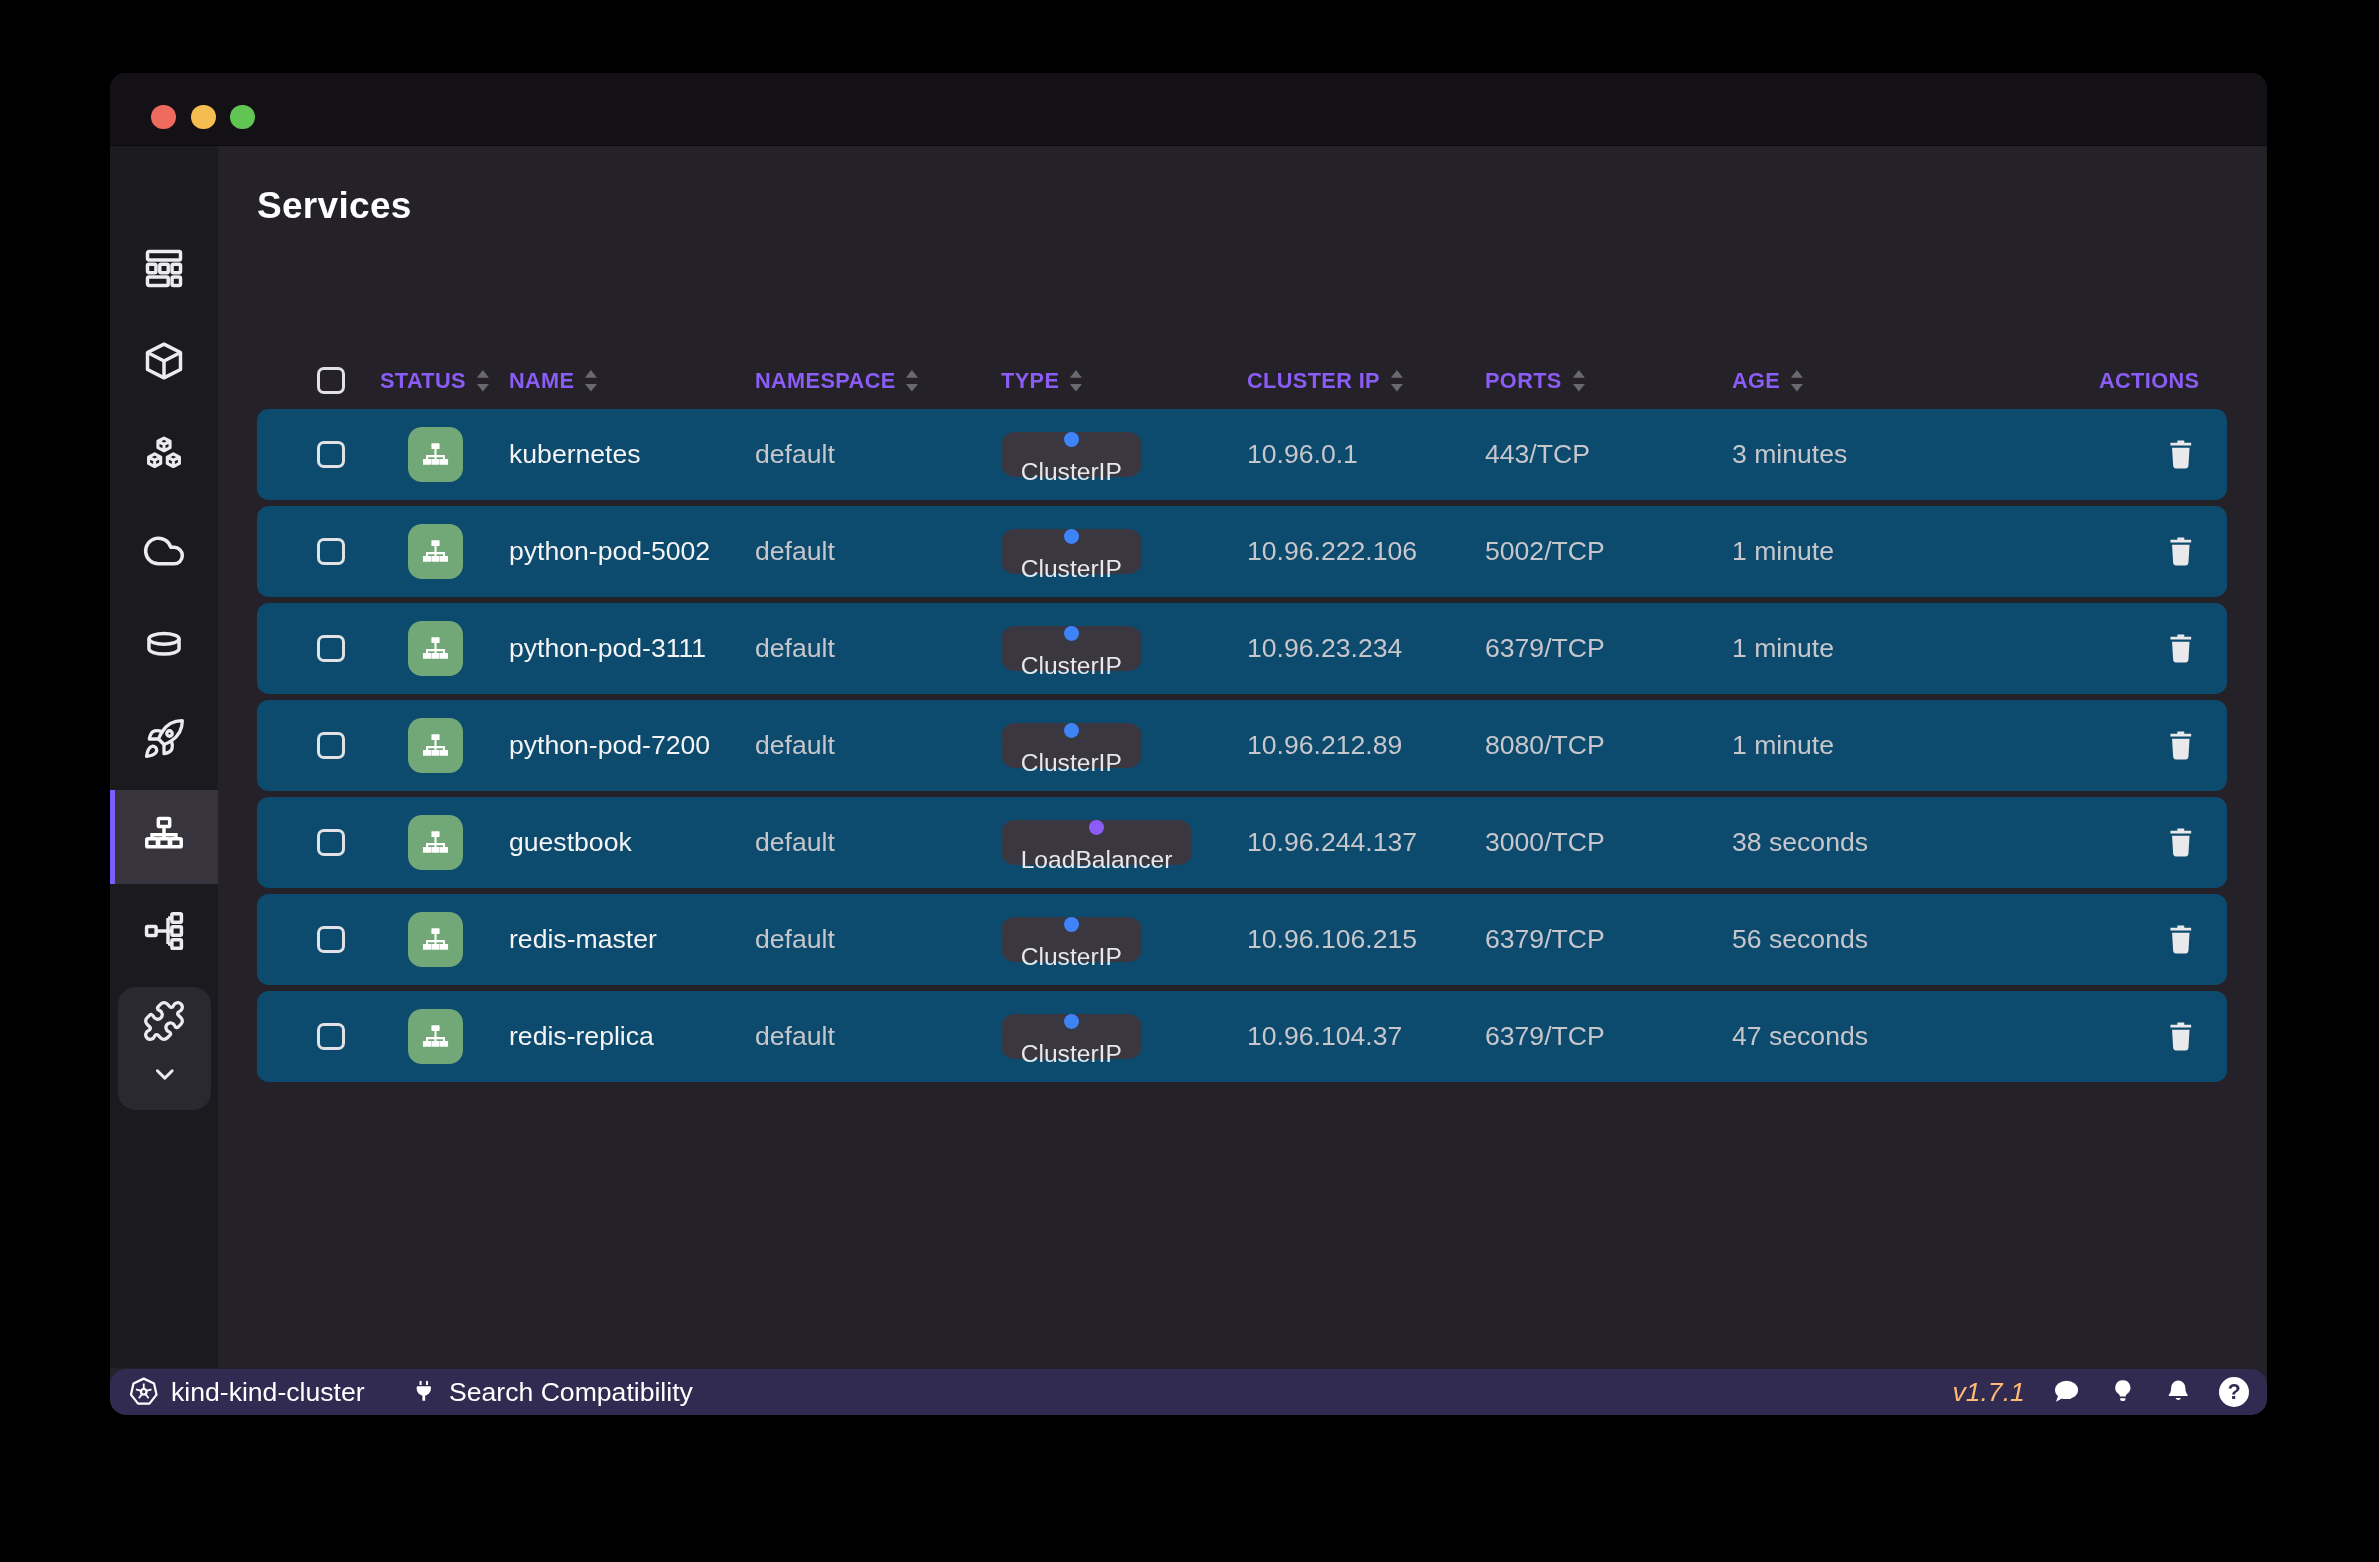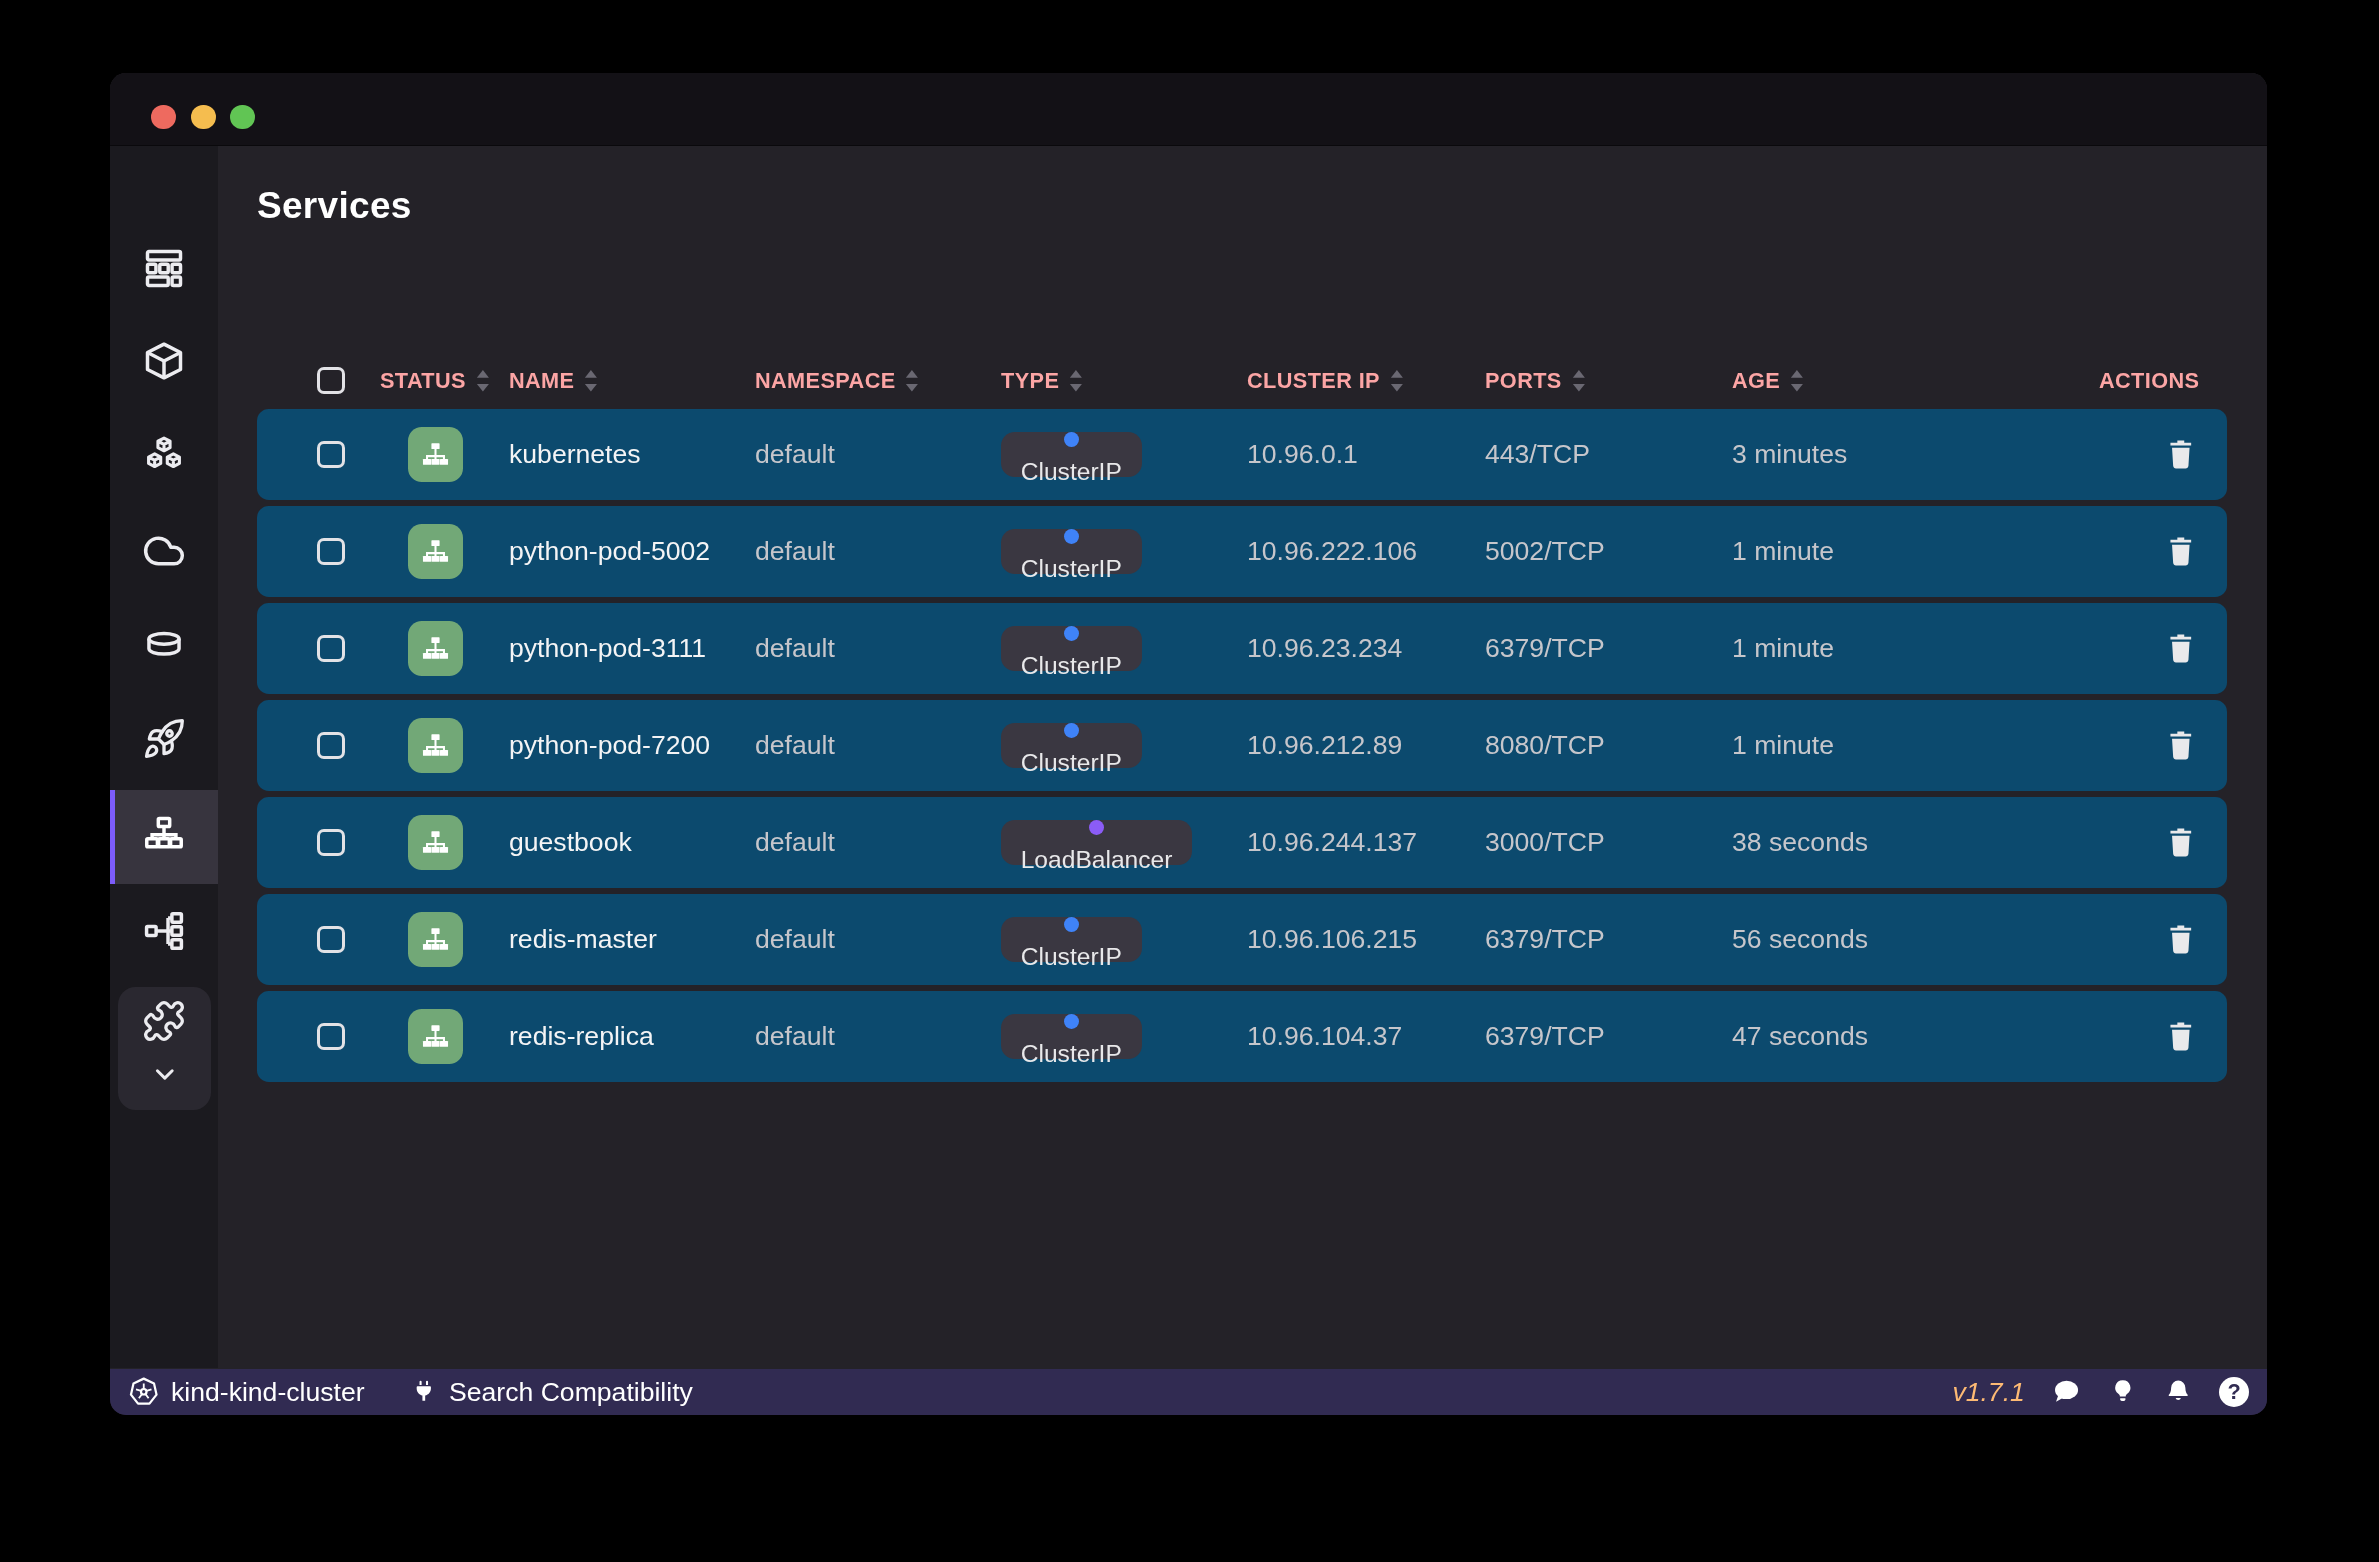--- a/index.html
+++ b/index.html
@@ -41,21 +41,21 @@
                background:#1a191e; border-radius:9.9px; display:flex; align-items:center; }
   .searchbox svg { width:29.6px; height:29.6px; margin:0 19.7px 0 25.6px; flex:none; }
   .searchbox input { background:transparent; border:none; outline:none; color:#e8e8ec;
                      font-size:26.6px; width:100%; font-family:"Liberation Sans",sans-serif; }
   .searchbox input::placeholder { color:#8f8f97; }
 
   
   .grid { display:grid; grid-template-columns:63px 129px 246px 246px 246px 238px 247px 258px 1fr;
           align-items:center; padding:0 27.6px 0 60px; }
   .thead { position:absolute; left:39px; top:211px; width:1970px; height:47px; }
-  .th { font-size:21.7px; font-weight:700; color:#fca5a5; letter-spacing:0.4px;
+  .th { font-size:21.7px; font-weight:700; color:#8b5cf6; letter-spacing:0.4px;
         display:flex; align-items:flex-start; white-space:nowrap; }
   .th.th-actions { justify-content:flex-end; }
   .sort { margin-left:8.9px; display:inline-flex; }
   .rows { position:absolute; left:39px; top:263px; width:1970px; }
   .row { width:1970px; height:91px; background:#0c4a6e; border-radius:11.8px;
          margin-bottom:6px; }
   .checkbox { width:27.6px; height:27.6px; border:3px solid #e2e2e6; border-radius:6.9px;
               background:transparent; }
   .svc-icon { width:55px; height:55px; border-radius:13.8px; background:#72a877;
               margin-left:27.6px; display:flex; align-items:center; justify-content:center; }
@@ -66,21 +66,21 @@
            background:#3a3741; border-radius:13.8px; padding:0 19.7px; justify-self:start;flex-direction:column; }
   .badge .dot { width:14.8px; height:14.8px; border-radius:50%; flex:none; }
   .badge .lbl { font-size:24.6px; color:#e8e8ea; white-space:nowrap; }
   .actions-cell { display:flex; justify-content:flex-end; }
   .trash-btn { background:none; border:none; cursor:pointer; padding:3.9px; }
   .trash-btn svg { width:29.6px; height:33px; display:block; }
 
   
   .statusbar { position:absolute; left:0; bottom:0; width:100%; height:46px;
                background:#312b52; display:flex; align-items:center;
-               padding:0 17.7px; color:#ffffff; font-size:26.6px; }
+               padding:0 17.7px; color:#ffffff; font-size:26.6px;border-radius:16px; }
   .statusbar .chip { display:flex; align-items:center; gap:11.8px; margin-right:45px; }
   .statusbar svg { display:block; }
   .sb-right { margin-left:auto; display:flex; align-items:center; gap:25.6px; }
   .version { color:#fdba74;font-style:italic; }
   .help-circle { width:30.5px; height:30.5px; border-radius:50%; background:#ffffff;
                  color:#312b52; font-weight:700; font-size:21.7px;
                  display:flex; align-items:center; justify-content:center; }
 </style>
 </head>
 <body>

